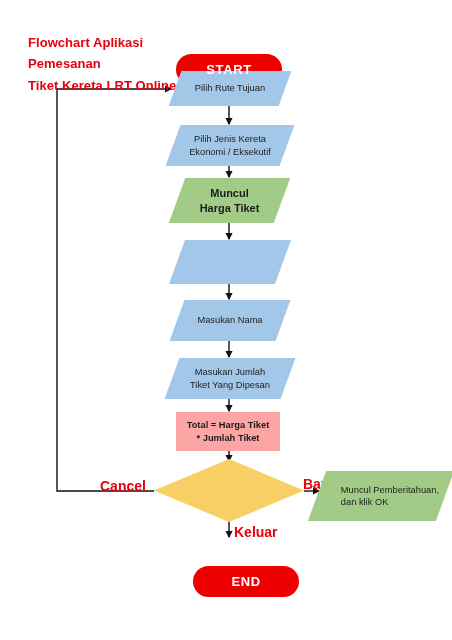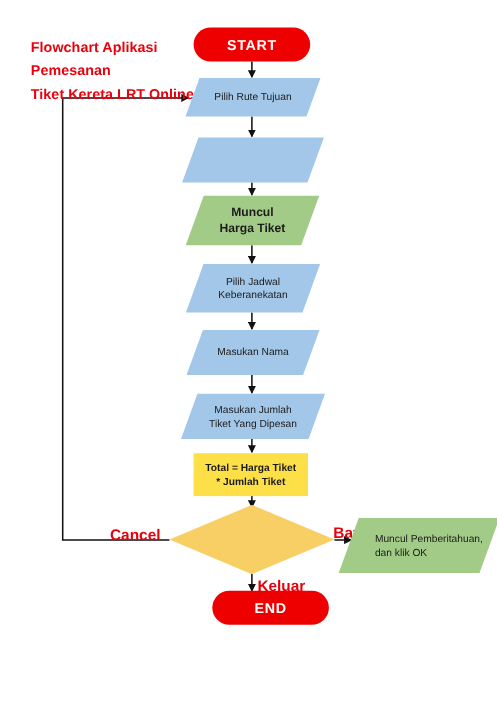--- a/index.html
+++ b/index.html
@@ -39,41 +39,42 @@
   }
 
   
   .terminator {
     background: #ee0000;
     border-radius: 999px;
     color: #ffffff;
     font-weight: bold;
     font-size: 13px;
     letter-spacing: 0.6px;
+    margin-top: 29px;
   }
 
   
   .para {
     font-size: 9.3px;
   }
   .para .skewbg {
     position: absolute;
     left: 0; top: 0;
     width: 100%;
     height: 100%;
     transform: skewX(-20deg);
     z-index: 1;
   }
   .para.blue .skewbg { background: #a3c7e8; }
   .para.green .skewbg { background: #a3cb88; }
   .para .label { color: #1c1c1c; }
 
   
   .rect {
-    background: #fde047;
+    background: #fca5a5;
     font-size: 9.3px;
     font-weight: bold;
   }
 
   
   .diamond {
     font-size: 9.6px;
   }
   .diamond .dshape {
     position: absolute;
@@ -136,32 +137,32 @@
   <span class="label">START</span>
 </div>
 
 <div class="node para blue" style="left:175px; top:71px; width:110px; height:35px;">
   <span class="skewbg"></span>
   <span class="label">Pilih Rute Tujuan</span>
 </div>
 
 <div class="node para blue" style="left:173px; top:125px; width:114px; height:41px;">
   <span class="skewbg"></span>
+  <span class="label">Pilih Jenis Kereta
+Ekonomi / Eksekutif</span>
 </div>
 
 <div class="node para green" style="left:177px; top:178px; width:105px; height:45px; font-size:11px;font-weight:bold;">
   <span class="skewbg"></span>
   <span class="label">Muncul
 Harga Tiket</span>
 </div>
 
 <div class="node para blue" style="left:177px; top:240px; width:106px; height:44px;">
   <span class="skewbg"></span>
-  <span class="label">Pilih Jadwal
-Keberanekatan</span>
 </div>
 
 <div class="node para blue" style="left:177px; top:300px; width:106px; height:41px;">
   <span class="skewbg"></span>
   <span class="label">Masukan Nama</span>
 </div>
 
 <div class="node para blue" style="left:172px; top:358px; width:116px; height:41px;">
   <span class="skewbg"></span>
   <span class="label">Masukan Jumlah

